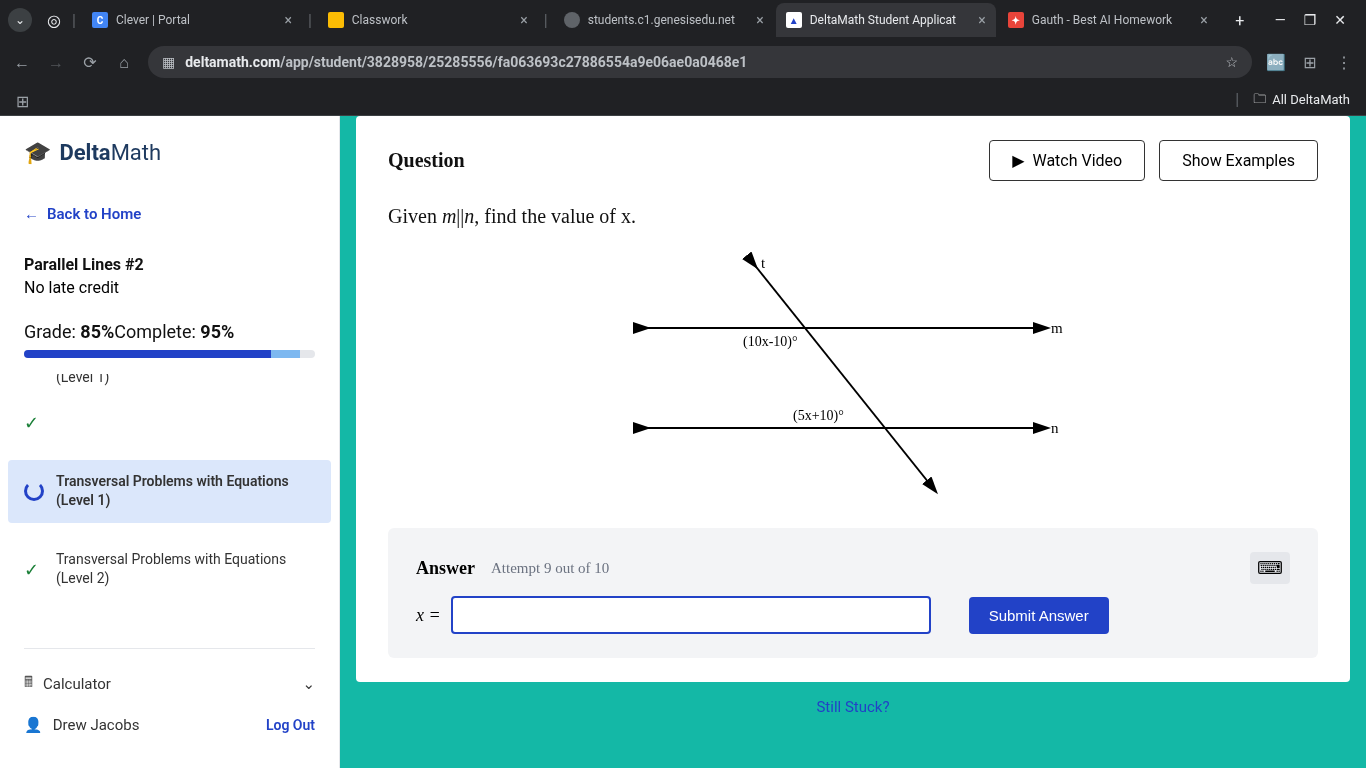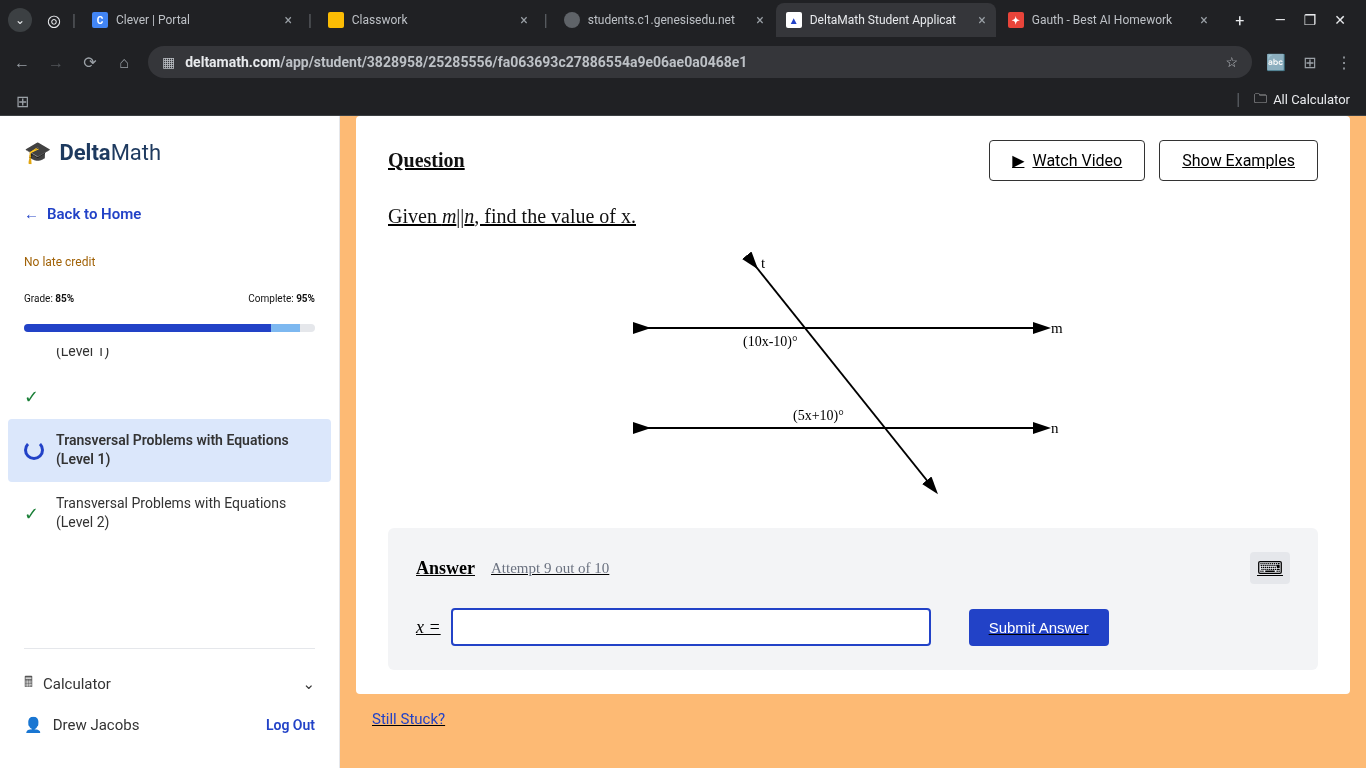--- a/index.html
+++ b/index.html
@@ -35,66 +35,66 @@
 .sidebar { width: 340px; border-right: 1px solid #e5e7eb; display: flex; flex-direction: column; padding: 24px 0; overflow: hidden; }
 .logo { display: flex; align-items: center; gap: 8px; padding: 0 24px 24px; }
 .logo-icon { font-size: 22px; color: #1e3a5f; }
 .logo-text { font-size: 22px; color: #1e3a5f; }
 .logo-text b { font-weight: 700; }
 
 .back-home { display: flex; align-items: center; gap: 8px; padding: 16px 24px; color: #2242c7; font-weight: 600; font-size: 15px; }
 
 .assignment-info { padding: 16px 24px 12px; }
 .assignment-title { font-size: 16px; font-weight: 700; color: #111; margin-bottom: 4px; }
-.assignment-subtitle { font-size: 12px; color: #a16207; }
-
-.progress-row { display: flex; justify-content: space-between; padding: 12px 24px 20px; font-size: 10px; color: #111; }
+.assignment-subtitle { font-size: 16px; color: #000000; }
+
+.progress-row { display: flex; justify-content: flex-start; padding: 12px 24px 8px; font-size: 18px; color: #111; }
 .progress-bar { margin: 0 24px 16px; height: 8px; background: #e5e7eb; border-radius: 4px; overflow: hidden; position: relative; }
 .progress-fill-dark { position: absolute; left: 0; top: 0; height: 100%; background: #2242c7; }
 .progress-fill-light { position: absolute; top: 0; height: 100%; background: #7db8f0; }
 
 .problem-list { flex: 1; overflow: hidden; }
 .problem-item { display: flex; align-items: center; gap: 12px; padding: 12px 24px; font-size: 14px; color: #333; }
-.problem-item.active { background: #dbe7fb; font-weight: 600; border-radius: 4px; margin: 0 8px; padding: 12px 16px; }
+.problem-item.active { background: #dbe7fb; font-weight: 600; border-radius: 4px; margin: 15px 8px; padding: 12px 16px; }
 .check-icon { color: #1a7f37; font-size: 18px; flex-shrink: 0; width: 20px; }
 .spinner-icon { width: 20px; height: 20px; flex-shrink: 0; border: 3px solid #2242c7; border-top-color: transparent; border-radius: 50%; }
 .problem-text { line-height: 1.4; }
 
 .sidebar-divider { border-top: 1px solid #e5e7eb; margin: 12px 24px; }
 .sidebar-footer { padding: 0 24px; }
 .footer-row { display: flex; align-items: center; justify-content: space-between; padding: 10px 0; font-size: 15px; color: #333; }
 .footer-icon { margin-right: 10px; color: #555; }
 .footer-left { display: flex; align-items: center; }
 .logout { color: #2242c7; font-weight: 600; font-size: 14px; }
 
-.main { flex: 1; background: #fdba74; overflow-y: auto; padding: 0; text-decoration: underline; }
+.main { flex: 1; background: #14b8a6; overflow-y: auto; padding: 0; }
 .main-card { background: #fff; margin: 0 16px; border-radius: 4px; padding: 24px 32px; }
 
 .question-header { display: flex; justify-content: space-between; align-items: center; margin-bottom: 24px; }
 .question-title { font-family: Georgia, serif; font-size: 20px; font-weight: 700; color: #111; }
 .header-buttons { display: flex; gap: 14px; }
 .outline-btn { border: 1px solid #333; background: #fff; border-radius: 4px; padding: 10px 22px; font-size: 16px; display: flex; align-items: center; gap: 8px; cursor: pointer; font-family: inherit; }
 
 .question-text { font-family: Georgia, serif; font-size: 20px; color: #111; margin-bottom: 20px; }
 .question-text i { font-style: italic; font-family: 'Times New Roman', serif; }
 
 .diagram { display: flex; justify-content: center; margin: 10px 0 30px; }
 
 .answer-box { background: #f3f4f6; border-radius: 6px; padding: 24px 28px; margin-top: 20px; }
-.answer-header { display: flex; align-items: center; gap: 16px; margin-bottom: 24px; }
+.answer-header { display: flex; align-items: center; gap: 16px; margin-bottom: 12px; }
 .answer-label { font-family: Georgia, serif; font-size: 18px; font-weight: 700; }
 .attempt-text { font-family: Georgia, serif; font-size: 15px; color: #6b7280; }
 .keyboard-btn { margin-left: auto; background: #e5e7eb; border: none; border-radius: 4px; width: 40px; height: 32px; display: flex; align-items: center; justify-content: center; font-size: 18px; }
 
 .answer-input-row { display: flex; align-items: center; gap: 10px; }
 .x-equals { font-family: 'Times New Roman', serif; font-style: italic; font-size: 18px; }
 .answer-input { width: 480px; height: 38px; border: 2px solid #2242c7; border-radius: 4px; padding: 0 10px; font-size: 16px; }
 .submit-btn { background: #2242c7; color: #fff; border: none; border-radius: 4px; padding: 10px 20px; font-size: 15px; cursor: pointer; margin-left: 28px; }
 
-.still-stuck { text-align: left; color: #2242c7; font-size: 15px; padding: 16px 32px 8px; }
+.still-stuck { text-align: center; color: #2242c7; font-size: 15px; padding: 16px 32px 8px; }
 </style>
 </head>
 <body>
 
 <div class="browser-chrome">
   <div class="tab-bar">
     <div class="tab-dropdown">⌄</div>
     <div class="tab-world">◎</div>
     <span class="tab-sep">|</span>
     <div class="tab">
@@ -146,38 +146,39 @@
     <span class="nav-icon">⊞</span>
     <span class="nav-icon">⋮</span>
   </div>
 
   <div class="bookmark-bar">
     <span class="bm-apps">⊞</span>
     <div class="bm-sep"></div>
     <span style="color:#5f6368;margin-right:14px">|</span>
     <div class="bm-all">
       <span>🗀</span>
-      <span>All Calculator</span>
+      <span>All DeltaMath</span>
     </div>
   </div>
 </div>
 
 <div class="app">
   <div class="sidebar">
     <div class="logo">
       <span class="logo-icon">🎓</span>
       <span class="logo-text"><b>Delta</b><span>Math</span></span>
     </div>
 
     <div class="back-home">
       <span>←</span>
       <span>Back to Home</span>
     </div>
 
     <div class="assignment-info">
+      <div class="assignment-title">Parallel Lines #2</div>
       <div class="assignment-subtitle">No late credit</div>
     </div>
 
     <div class="progress-row">
       <span><span>Grade:</span> <b>85%</b></span>
       <span><span>Complete:</span> <b>95%</b></span>
     </div>
     <div class="progress-bar">
       <div class="progress-fill-light" style="left:85%;width:10%"></div>
       <div class="progress-fill-dark" style="width:85%"></div>

